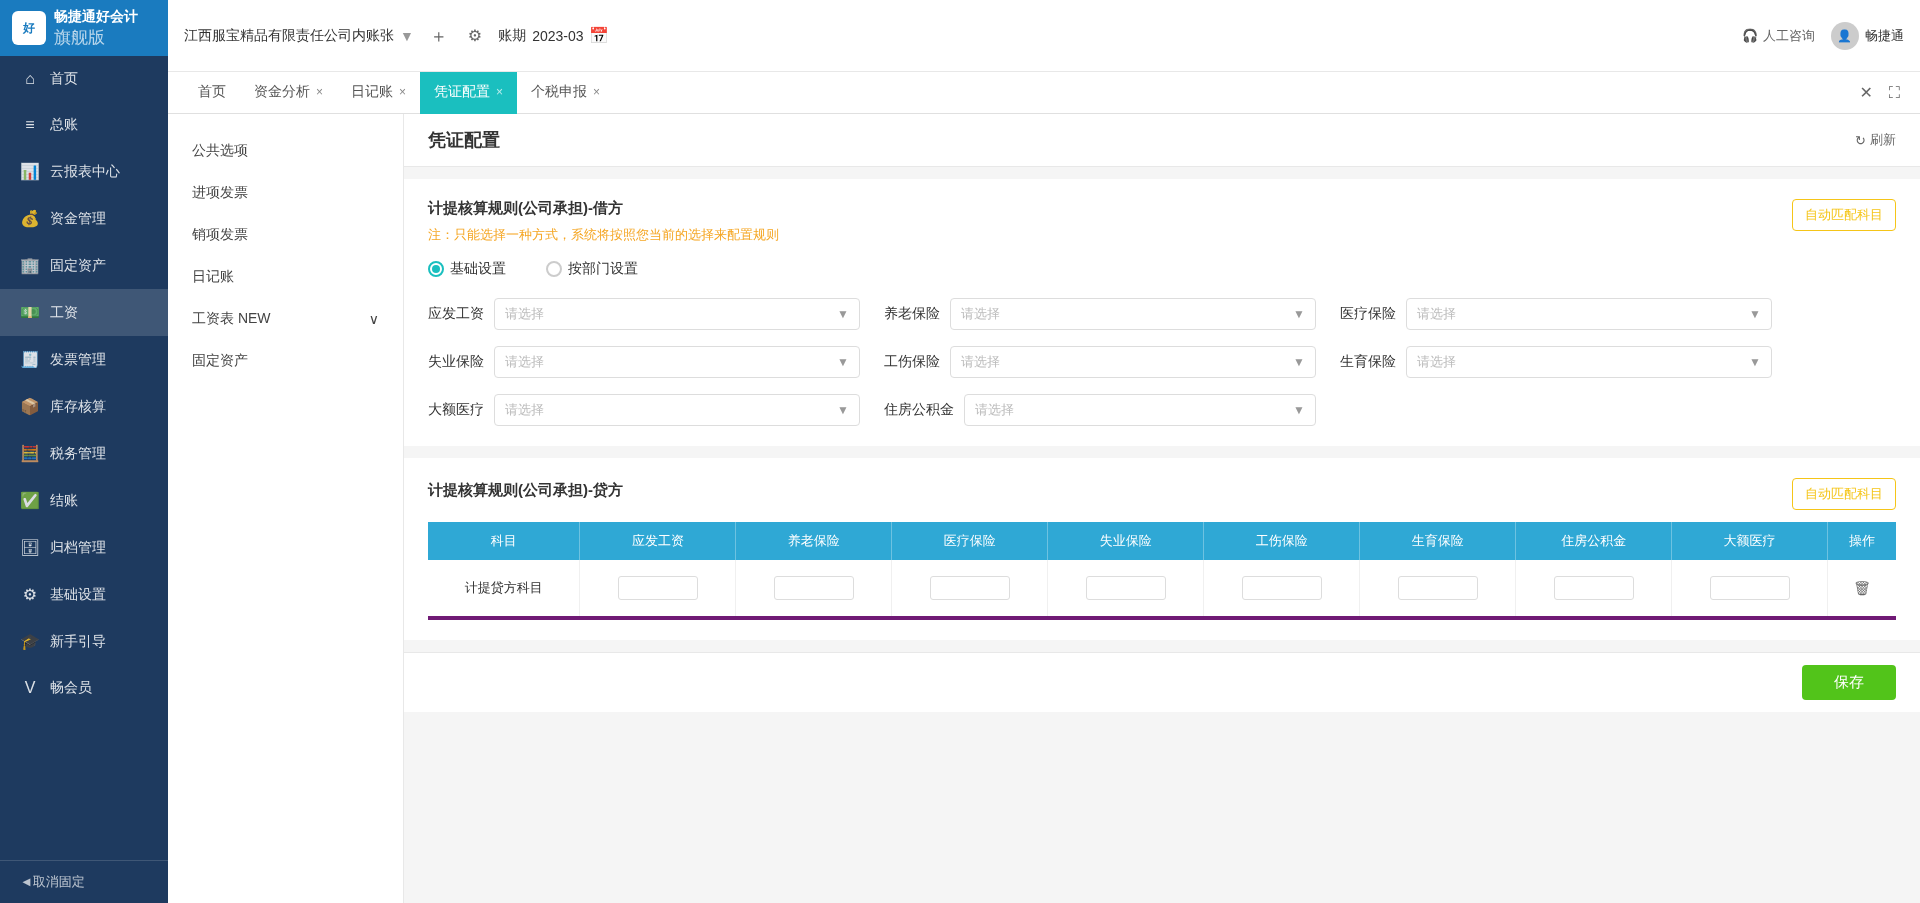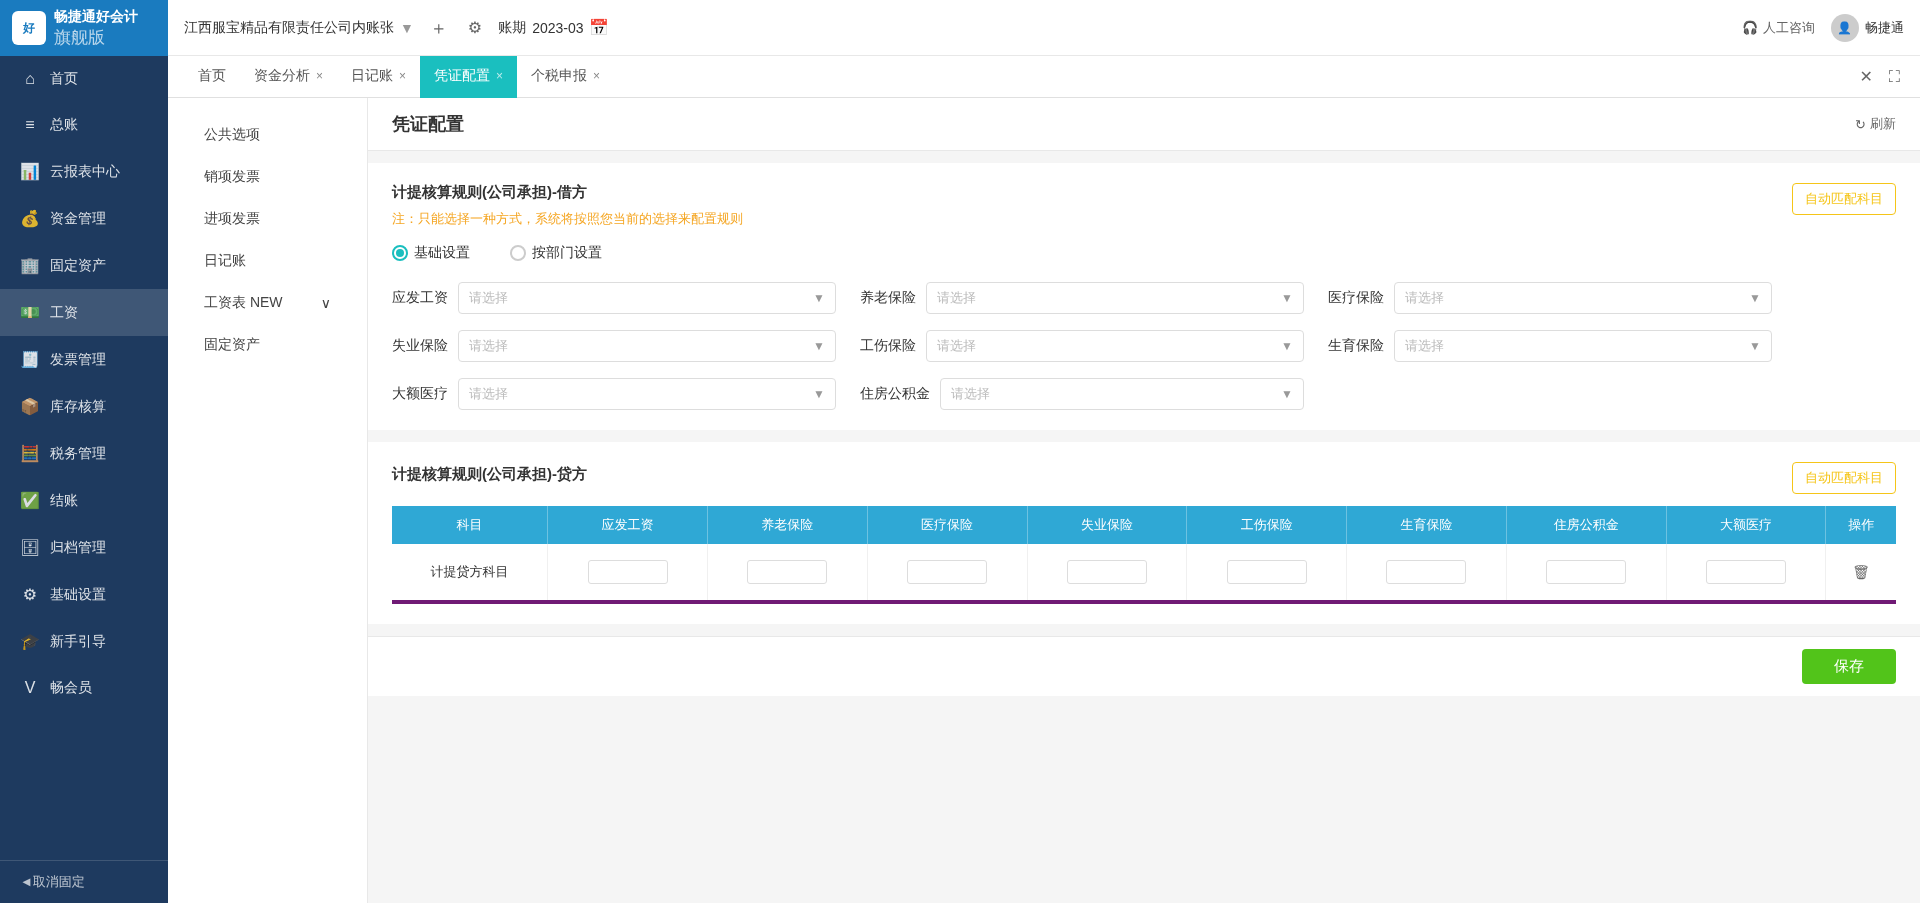--- a/index.html
+++ b/index.html
@@ -54,21 +54,21 @@
       cursor: pointer;
       display: flex; align-items: center; gap: 6px;
     }
 
     
     .main { flex: 1; display: flex; flex-direction: column; overflow: hidden; }
 
     
     .topbar {
       background: #fff;
-      height: 56px;
+      height: 72px;
       display: flex; align-items: center;
       padding: 0 16px;
       border-bottom: 1px solid #e8e8e8;
       gap: 12px;
       flex-shrink: 0;
     }
     .topbar-company {
       display: flex; align-items: center; gap: 6px;
       font-size: 14px; color: #333;
     }
@@ -104,24 +104,24 @@
     .tab.active { background: #1abfbf; color: #fff; }
     .tab-close { font-size: 12px; color: inherit; opacity: 0.7; }
     .tabs-actions { margin-left: auto; display: flex; gap: 8px; }
     .tabs-action-btn { background: none; border: none; font-size: 16px; cursor: pointer; color: #666; padding: 4px; }
 
     
     .content-area { flex: 1; display: flex; overflow: hidden; }
 
     
     .left-menu {
-      width: 200px;
+      width: 236px;
       background: #fff;
       border-right: 1px solid #e8e8e8;
-      padding: 16px 12px;
+      padding: 16px 0;
       flex-shrink: 0;
       overflow-y: auto;
     }
     .left-menu-item {
       padding: 12px 24px;
       cursor: pointer;
       font-size: 14px;
       color: #444;
       position: relative;
     }
@@ -395,22 +395,22 @@
     <div class="tabs-actions">
       <button class="tabs-action-btn">✕</button>
       <button class="tabs-action-btn">⛶</button>
     </div>
   </div>
 
   <div class="content-area">
 
     <div class="left-menu">
       <div class="left-menu-item">公共选项</div>
+      <div class="left-menu-item">进项发票</div>
       <div class="left-menu-item">销项发票</div>
-      <div class="left-menu-item">进项发票</div>
       <div class="left-menu-item">日记账</div>
       <div class="left-menu-group">
         <div class="left-menu-group-header">
           <span>工资表 <span class="new-badge">NEW</span></span>
           <span>∨</span>
         </div>
       </div>
       <div class="left-menu-item">固定资产</div>
     </div>
 

